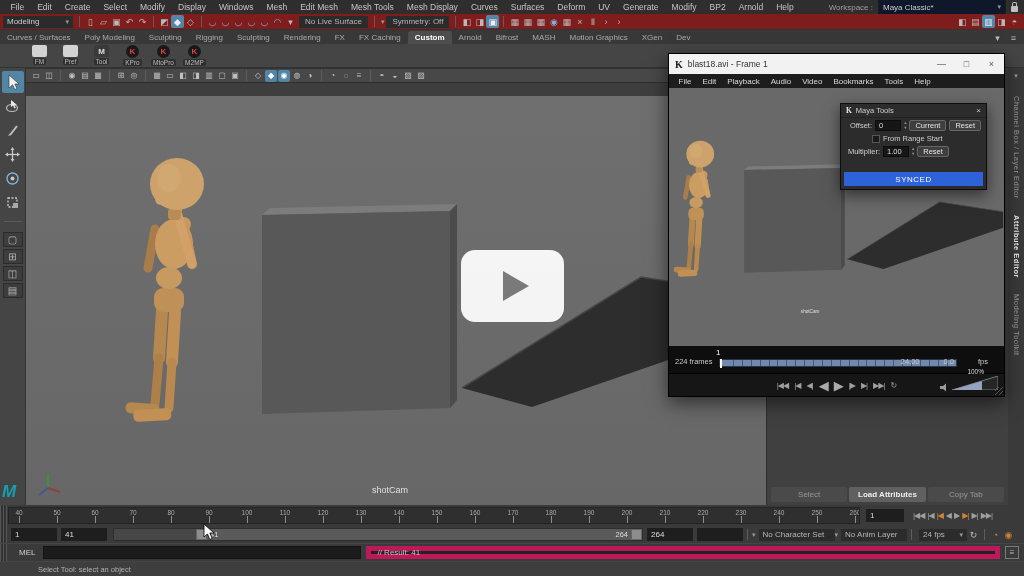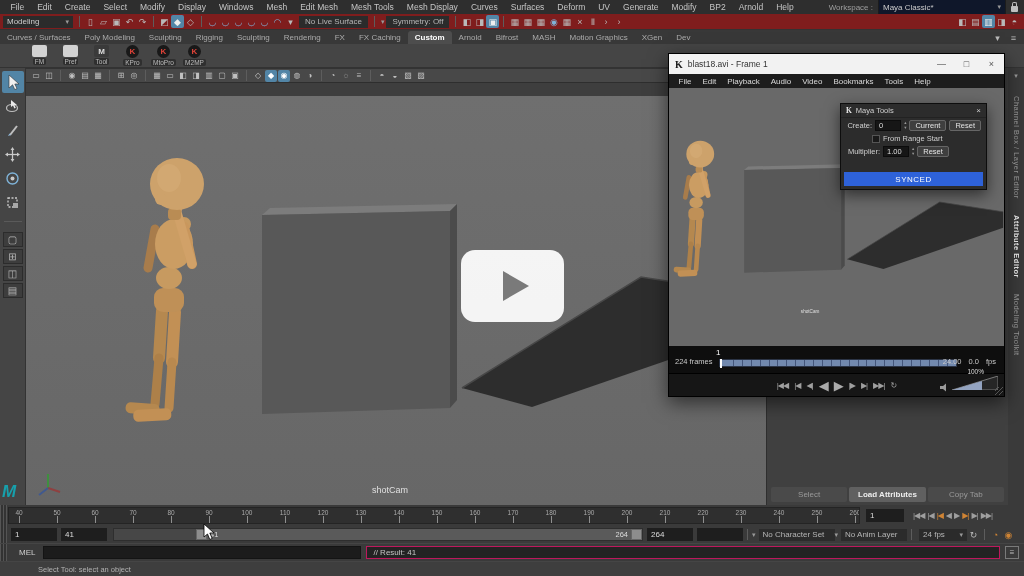--- a/index.html
+++ b/index.html
@@ -103,21 +103,21 @@
 .pmenu-item{padding:0 5.5px}
 .pcanvas{height:258px;background:#696969;overflow:hidden;position:relative}
 svg.pscene{display:block;width:337px;height:258px}
 .ptl{height:27px;background:#0e0e0e;position:relative;font-size:7.5px;color:#c9c9c9}
 .pframes{position:absolute;left:6px;bottom:7px}
 .pone{position:absolute;left:47px;top:2px;color:#fff;font-size:8px}
 .pbar{position:absolute;left:50px;bottom:6px;width:238px;height:8px;background:#7289ae;
   border:1px solid #2b3446}
 .pbar i{position:absolute;top:0;width:1px;height:100%;background:#43557a}
 .phead{position:absolute;left:0;top:-1px;width:2px;height:9px;background:#fff}
-.pfps{position:absolute;right:8px;bottom:7px;display:flex;gap:7px}
+.pfps{position:absolute;right:16px;bottom:7px;display:flex;gap:24px}
 .ptrans{height:23px;background:#161616;position:relative;display:flex;align-items:center;
   justify-content:center;border-top:1px solid #000}
 #player-transport{display:flex;gap:6px;align-items:center}
 .tbtn{color:#9f9f9f;font-size:8px;letter-spacing:-1px;white-space:nowrap}
 .tbtn.big{font-size:13px;color:#ababab}
 .tbtn.accent{color:#d08434}
 .pvol{position:absolute;right:6px;bottom:4px;display:flex;align-items:flex-end;gap:3px}
 .pvolwrap{position:relative}
 .pvollabel{position:absolute;right:14px;top:-8px;font-size:6.5px;color:#ddd}
 .pgrip{position:absolute;right:1px;bottom:1px;width:8px;height:8px;
@@ -157,21 +157,21 @@
 .rslider{position:relative;flex:none;width:530px;height:13px;background:#474747;
   border:1px solid #2e2e2e;margin-left:6px}
 .rinner{position:absolute;left:82px;right:0;top:0;bottom:0;background:#5a5a5a}
 .rhandle{position:absolute;top:0;width:11px;height:11px;background:#8d8d8d;border:1px solid #666}
 .rhlab{position:absolute;top:1px;font-size:7.5px;color:#ddd}
 .minifield{height:12px;background:#2b2b2b;display:flex;align-items:center;
   justify-content:space-between;padding:0 4px;margin-left:3px;flex:none;white-space:nowrap;color:#b5b5b5}
 .melrow{top:544px;height:17px}
 .mellabel{margin-left:12px;font-size:8px;color:#cfcfcf;flex:none}
 .melinput{width:318px;height:13px;background:#1c1c1c;border:1px solid #141414;margin-left:8px;flex:none}
-.melresult{flex:1;height:13px;background:#232323;border:1px solid #be185d;margin:0 5px;
+.melresult{flex:1;height:13px;background:#232323;border:5px solid #be185d;margin:0 5px;
   font-size:8px;color:#c5c5c5;display:flex;align-items:center;padding:0 6px}
 .scripticon{width:14px;height:13px;border:1px solid #7a7a7a;color:#bbb;font-size:8px;
   display:flex;align-items:center;justify-content:center;margin-right:5px;flex:none}
 .helprow{top:562px;height:14px;background:#3e3e3e;font-size:7.5px;color:#b2b2b2;padding-left:38px}
 .cursor{position:absolute;left:203px;top:523px;z-index:60}
 </style>
 </head>
 <body>
 
 <div id="root">
@@ -555,21 +555,21 @@
     </div>
   </div>
 
   <div class="dialog">
     <div class="dtitle">
       <span class="dk">K</span>
       <span>Maya Tools</span>
       <span class="dclose">×</span>
     </div>
     <div class="drow">
-      <span class="dlabel" style="width:26px">Create:</span>
+      <span class="dlabel" style="width:26px">Offset:</span>
       <span class="dfield">0</span>
       <span class="dspin">
           <span>▴</span>
           <span>▾</span>
         </span>
       <span class="dbtn">Current</span>
       <span class="dbtn">Reset</span>
     </div>
     <div class="drow" style="height:11px">
       <span class="dcheck"></span>

